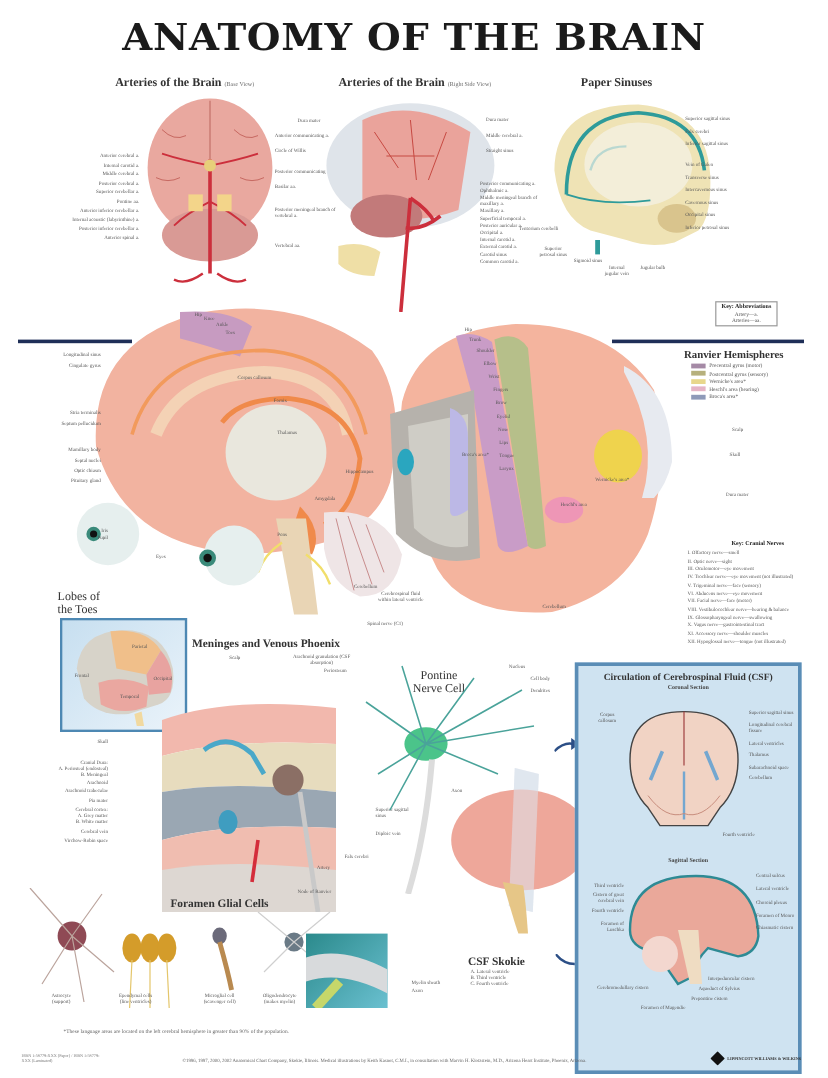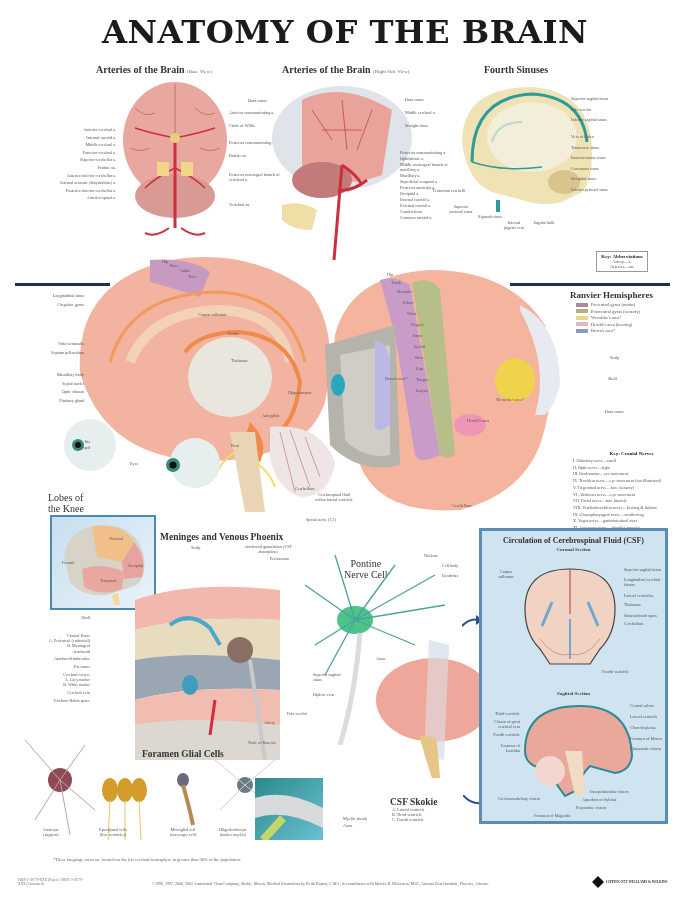--- a/index.html
+++ b/index.html
@@ -95,21 +95,21 @@
   <div class="lbl" style="margin-bottom:1px">Maxillary a.</div>
   <div class="lbl" style="margin-bottom:1px">Superficial temporal a.</div>
   <div class="lbl" style="margin-bottom:1px">Posterior auricular a.</div>
   <div class="lbl" style="margin-bottom:1px">Occipital a.</div>
   <div class="lbl" style="margin-bottom:1px">Internal carotid a.</div>
   <div class="lbl" style="margin-bottom:1px">External carotid a.</div>
   <div class="lbl" style="margin-bottom:1px">Carotid sinus</div>
   <div class="lbl">Common carotid a.</div>
 </div>
 
-<div class="abs sec-title" style="left:484px;top:64px;">Fourth Sinuses</div>
+<div class="abs sec-title" style="left:484px;top:64px;">Paper Sinuses</div>
 <div class="abs" style="left:452px;top:82px;">
   <svg width="150" height="140" viewBox="0 0 150 140">
     <path d="M10 60 Q10 5 80 5 Q140 10 140 70 Q140 100 130 110 L110 120 Q90 125 70 118 L40 110 Q15 100 10 60 Z" fill="#efe3b5"></path>
     <path d="M20 80 Q20 15 80 12 Q130 15 135 60" stroke="#2e9b9a" stroke-width="3" fill="none"></path>
     <path d="M40 60 Q45 40 70 40" stroke="#2e9b9a" stroke-width="2" fill="none"></path>
     <ellipse cx="80" cy="55" rx="45" ry="35" fill="#f5f2e8" opacity="0.7"></ellipse>
     <path d="M20 80 Q50 90 90 85" stroke="#2e9b9a" stroke-width="1.5" fill="none"></path>
     <ellipse cx="112" cy="100" rx="16" ry="12" fill="#d9c48d"></ellipse>
     <rect x="44" y="118" width="4" height="12" fill="#2e9b9a"></rect>
   </svg>
@@ -265,21 +265,21 @@
   <div class="cn-row">VII. Facial nerve—face (motor)</div>
   <div class="cn-row">VIII. Vestibulocochlear nerve—hearing &amp; balance</div>
   <div class="cn-row">IX. Glossopharyngeal nerve—swallowing</div>
   <div class="cn-row">X. Vagus nerve—gastrointestinal tract</div>
   <div class="cn-row">XI. Accessory nerve—shoulder muscles</div>
   <div class="cn-row">XII. Hypoglossal nerve—tongue (not illustrated)</div>
 </div>
 
 <div class="abs big-title" style="left:48px;top:492px;font-size:10px;line-height:11px">
   <div>Lobes of</div>
-  <div>the Knee</div>
+  <div>the Toes</div>
 </div>
 <div class="abs" style="left:50px;top:515px;width:106px;height:95px;border:2px solid #4d88b3;background:linear-gradient(135deg,#c7dff0,#eaf3fa);">
   <svg width="102" height="91" viewBox="0 0 102 91">
     <path d="M12 40 Q15 10 50 8 Q85 8 92 40 Q95 65 80 70 L55 78 Q30 80 18 65 Z" fill="#d7d3c9"></path>
     <path d="M40 9 Q70 6 82 25 L70 45 L45 40 Z" fill="#f0bf8a"></path>
     <path d="M82 25 Q95 40 90 60 L72 62 L70 45 Z" fill="#e8a3a0"></path>
     <path d="M30 52 Q50 45 72 55 L70 72 Q50 80 32 70 Z" fill="#eaa7a0"></path>
     <path d="M60 78 L62 88 L68 88 L66 76 Z" fill="#f1d9a0"></path>
   </svg>
 </div>
@@ -366,21 +366,21 @@
       <path d="M14 1 L21 6 L14 11 Z" fill="#2c4f86"></path>
     </svg>
 </div>
 <div class="abs" style="left:463px;top:795px;">
   <svg width="28" height="14" viewBox="0 0 28 14">
       <path d="M0 0 Q8 10 20 8" stroke="#2c4f86" stroke-width="2" fill="none"></path>
       <path d="M18 3 L26 8 L18 12 Z" fill="#2c4f86"></path>
     </svg>
 </div>
 
-<div class="abs csf-box" style="left:479px;top:528px;width:189px;height:296px;">
+<div class="abs csf-box" style="left:479px;top:552px;width:189px;height:343px;">
   <div style="text-align:center;font-weight:bold;font-size:8px;margin-top:5px;color:#333">Circulation of Cerebrospinal Fluid (CSF)</div>
   <div style="text-align:center;font-size:5px;font-weight:bold;margin-top:2px;color:#444">Coronal Section</div>
   <div class="abs" style="left:38px;top:33px;">
     <svg width="100" height="110" viewBox="0 0 100 110">
       <path d="M5 45 Q5 5 50 5 Q95 5 95 45 Q95 70 80 85 L70 100 L30 100 L20 85 Q5 70 5 45 Z" fill="#f1d3c4" stroke="#444" stroke-width="1.2"></path>
       <path d="M50 5 L50 50" stroke="#a04040" stroke-width="1"></path>
       <path d="M32 38 L22 62 M68 38 L78 62" stroke="#74a7d0" stroke-width="3"></path>
       <path d="M50 55 L50 95" stroke="#74a7d0" stroke-width="2"></path>
       <path d="M20 75 Q35 95 50 90 Q65 95 80 75" stroke="#c58a7a" stroke-width="0.8" fill="none"></path>
     </svg>

